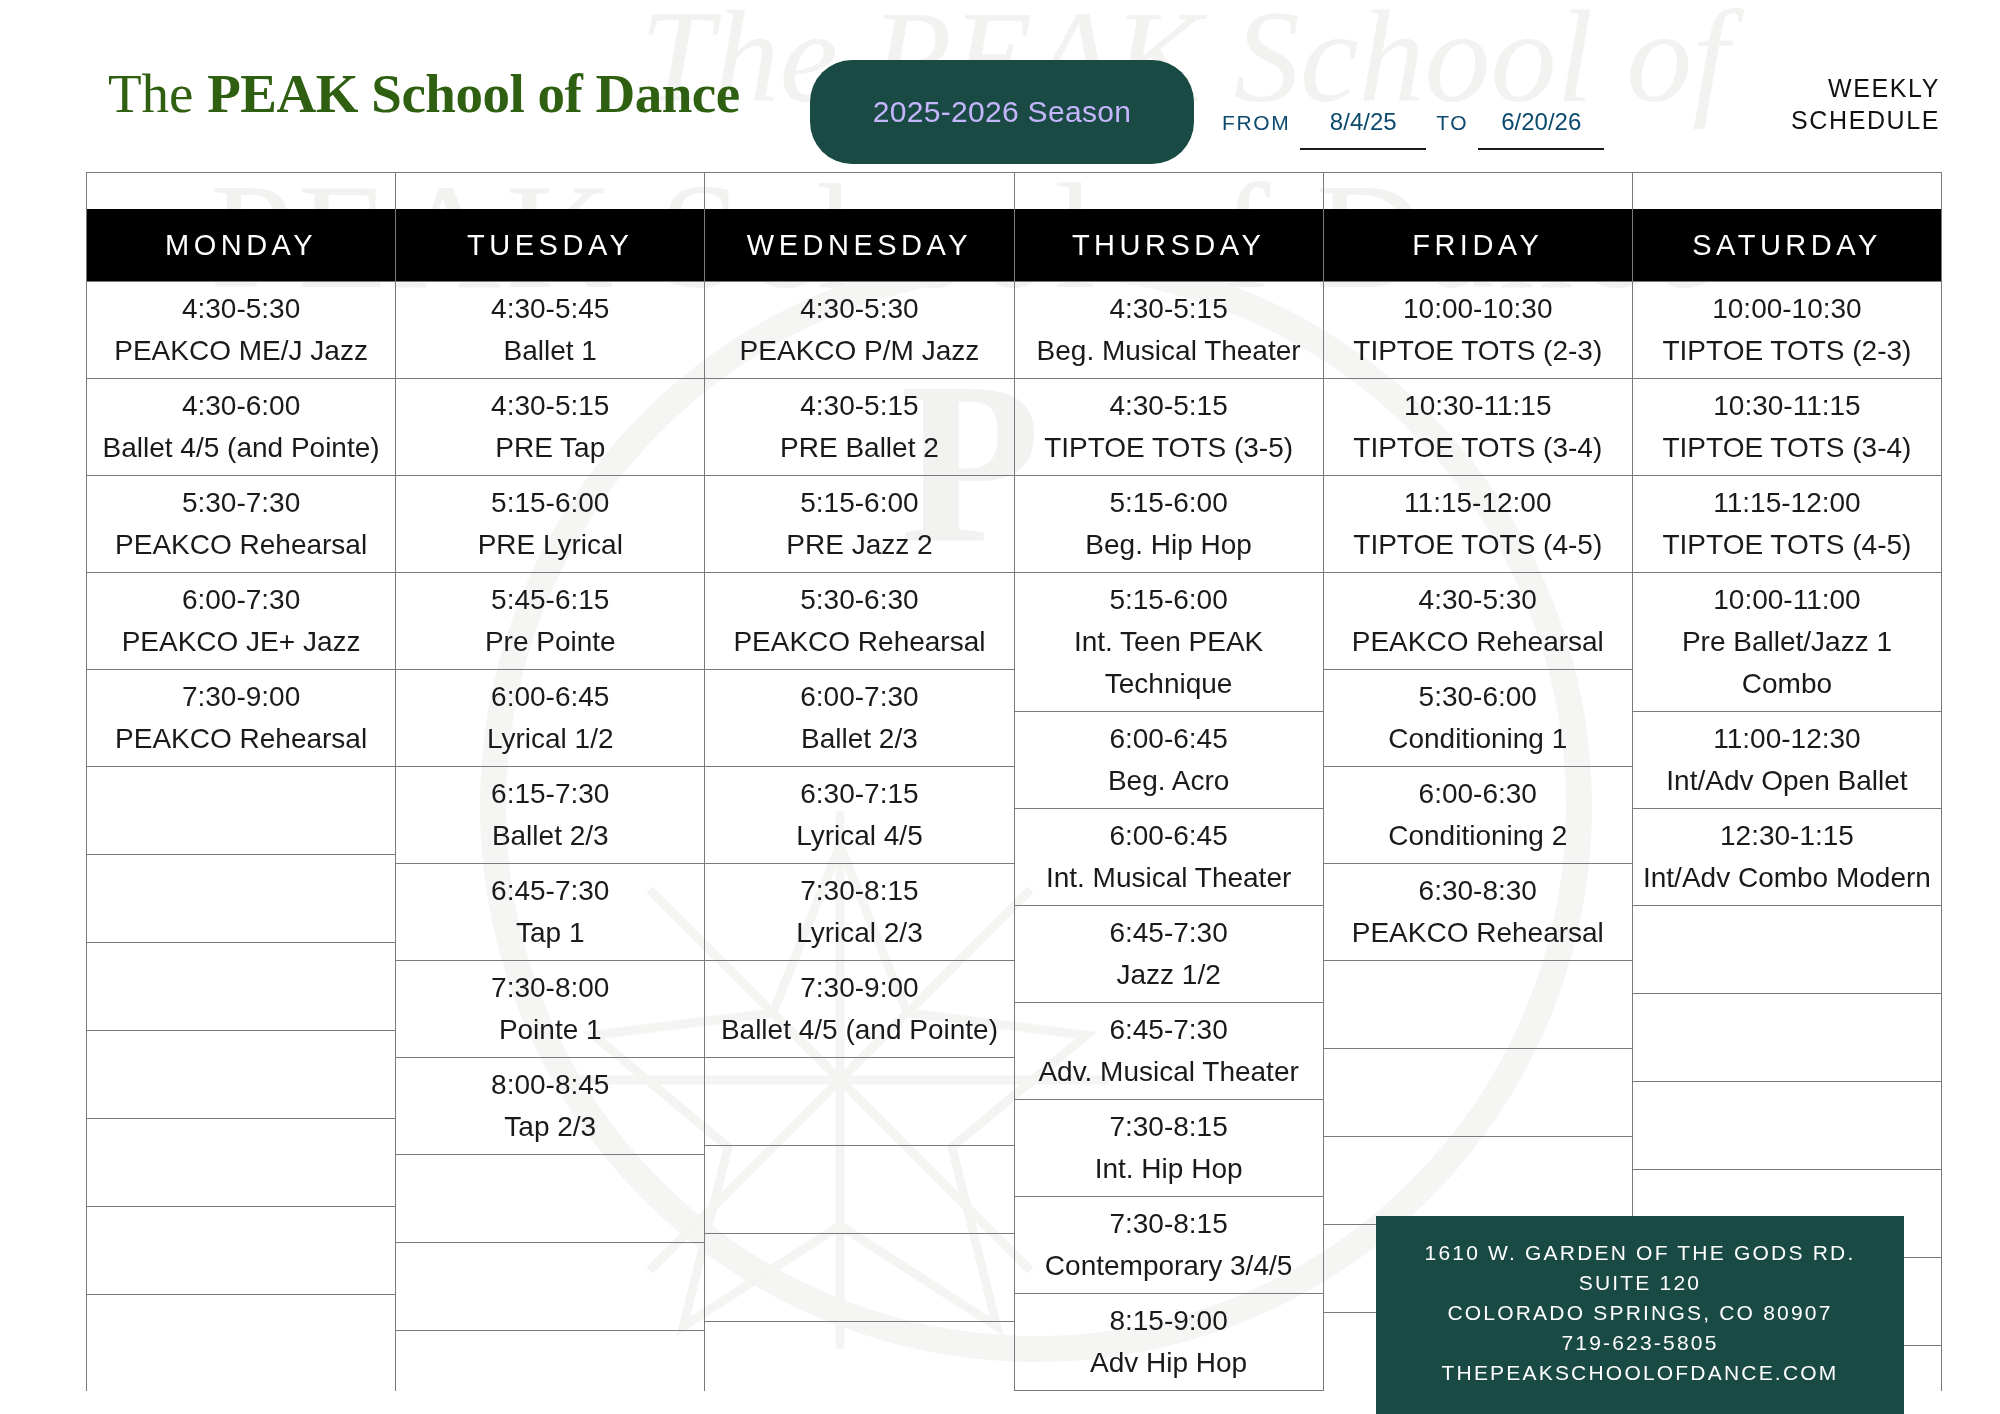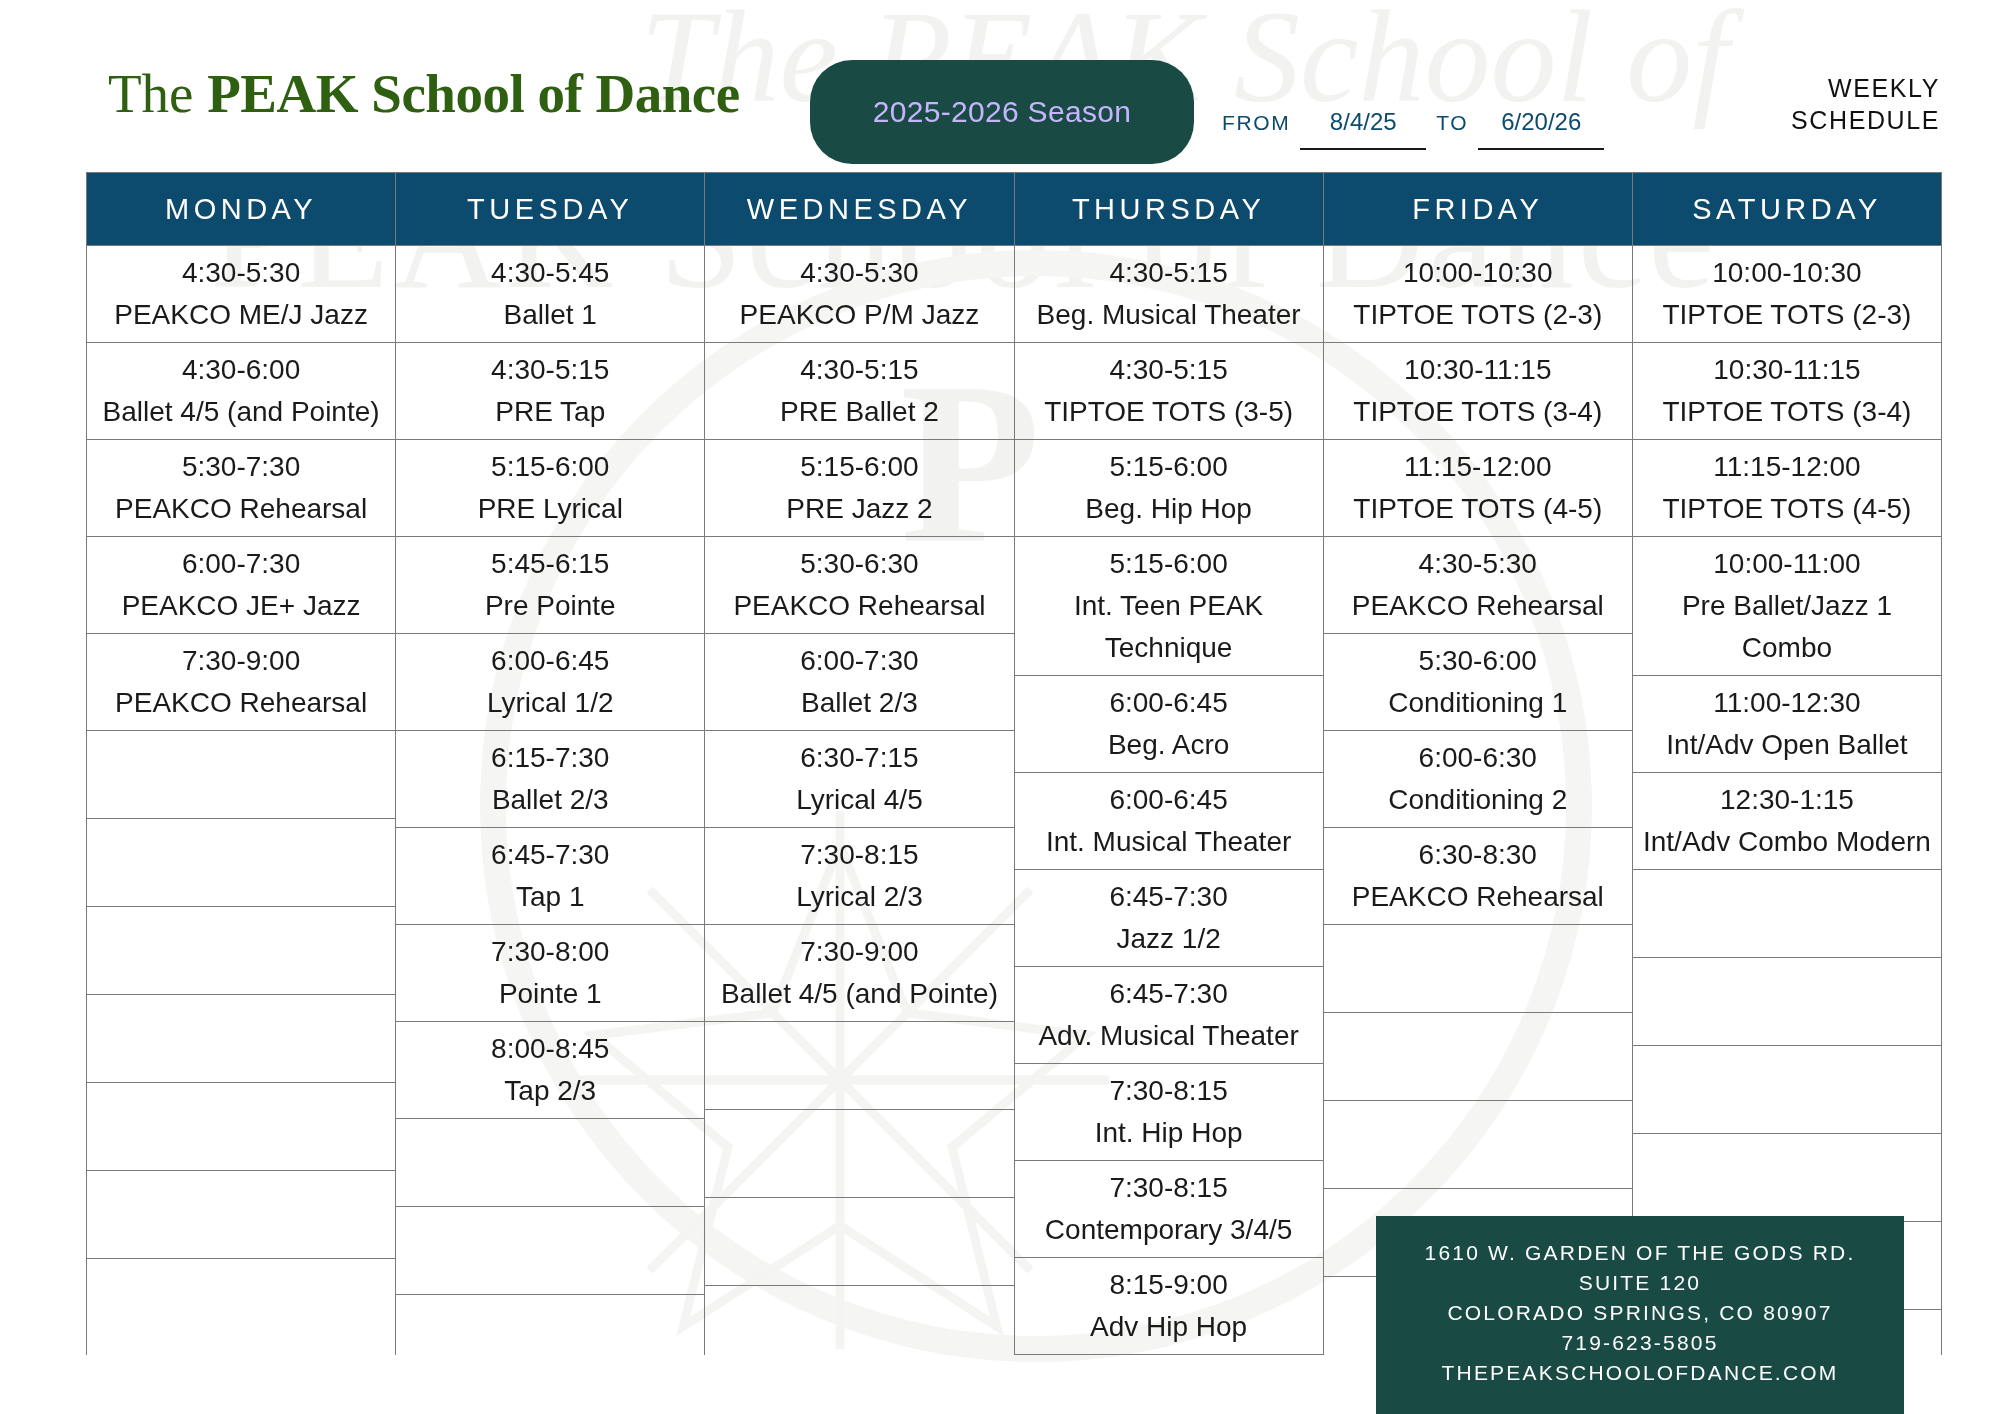--- a/index.html
+++ b/index.html
@@ -142,29 +142,30 @@
     border-top: 1px solid #7a7a7a;
   }
   .col {
     flex: 1 1 0;
     min-width: 0;
     border-right: 1px solid #7a7a7a;
     display: flex;
     flex-direction: column;
   }
   .col-head {
-    background: #0c4a6e;
+    background: #000000;
     color: #ffffff;
     height: 72px;
     display: flex;
     align-items: center;
     justify-content: center;
     font-size: 29px;
     letter-spacing: 4.5px;
     border-bottom: 1px solid #7a7a7a;
+    margin-top: 36px;
   }
   .cell {
     border-bottom: 1px solid #7a7a7a;
     min-height: 88px;
     display: flex;
     flex-direction: column;
     align-items: center;
     justify-content: center;
     text-align: center;
     padding: 6px 8px;

